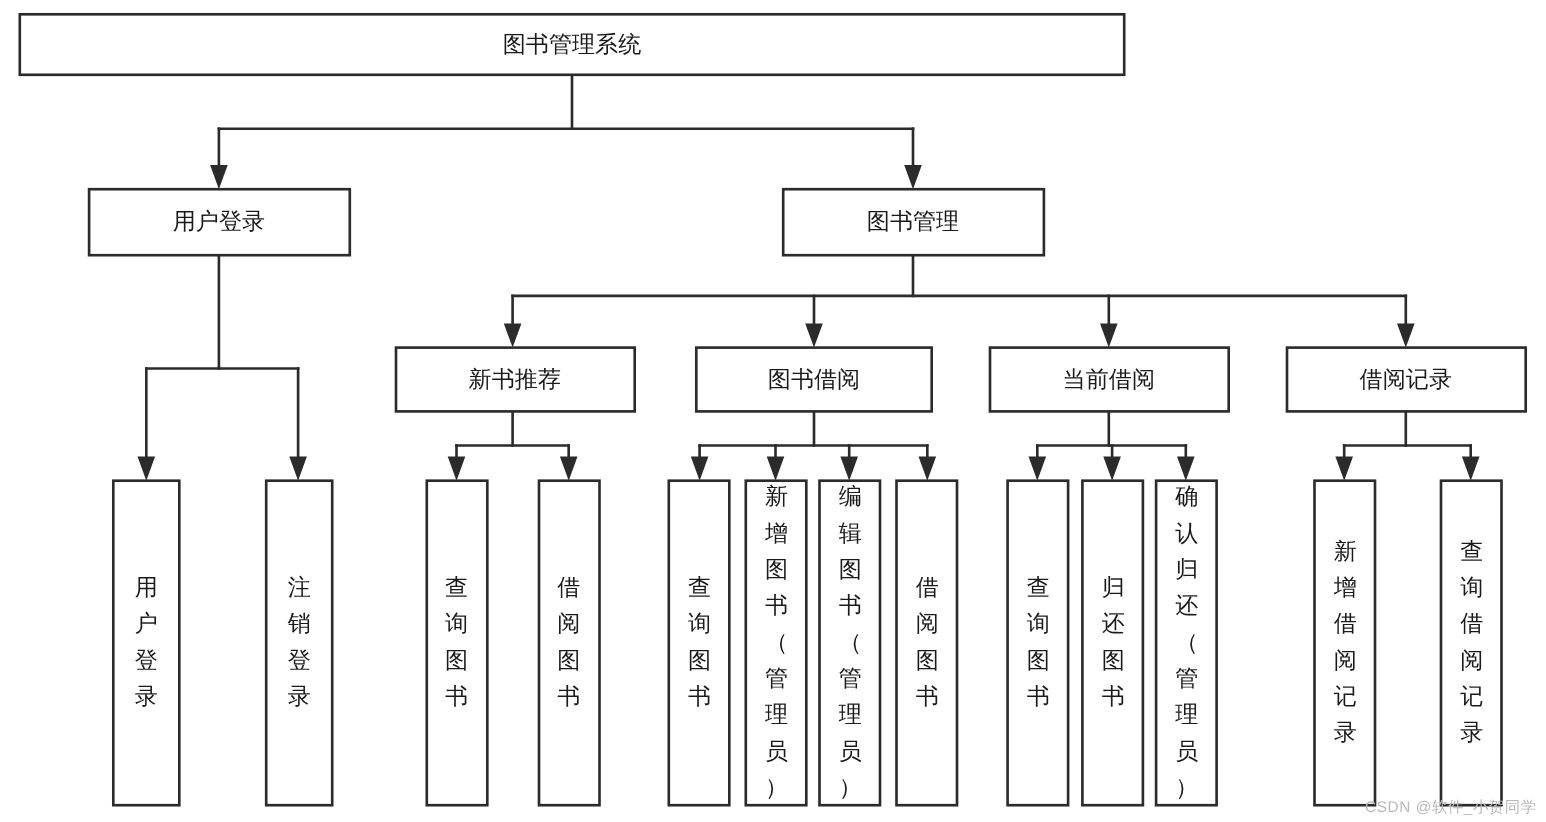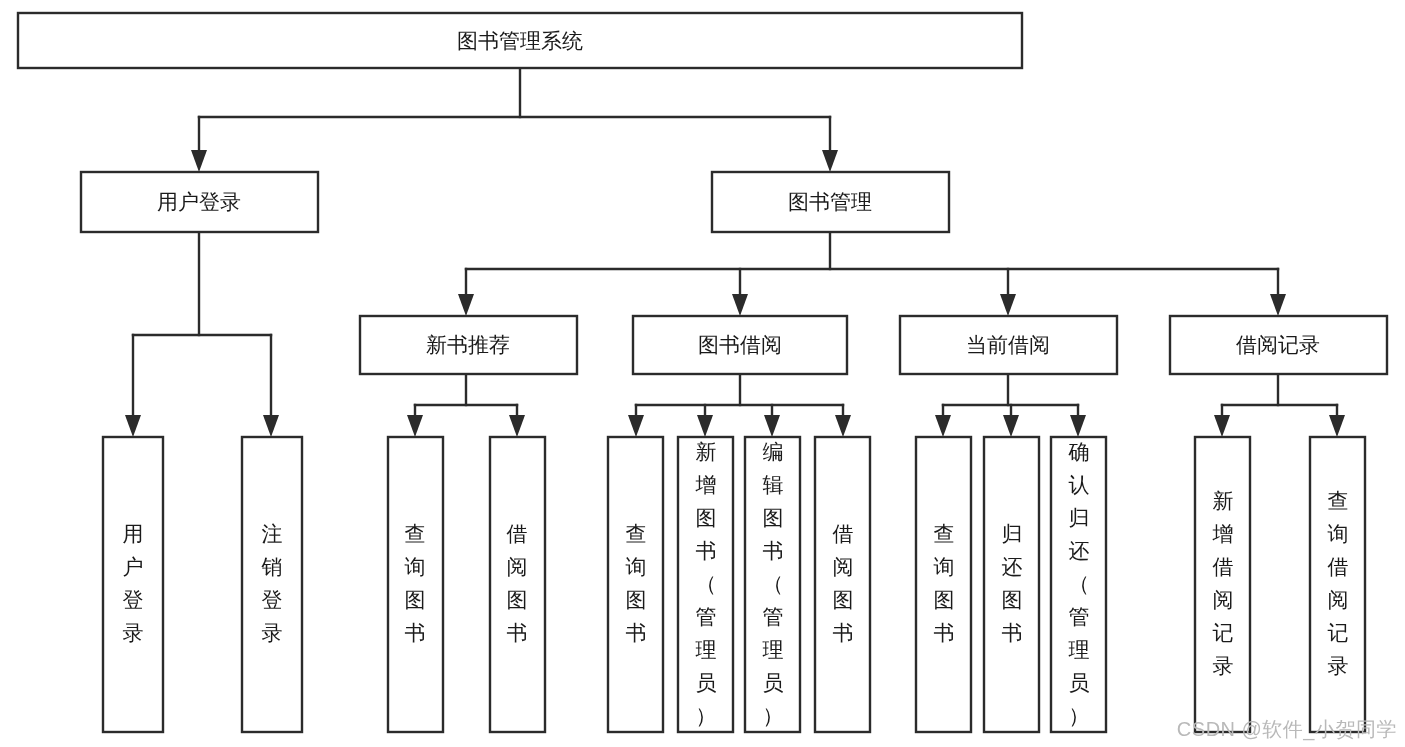--- a/index.html
+++ b/index.html
@@ -45,21 +45,21 @@
   }
   .arrowhead {
     fill: #2b2b2b;
     stroke: none;
   }
   .watermark {
     position: absolute;
     right: 8px;
     bottom: 4px;
     font-family: "Liberation Sans", "DejaVu Sans", sans-serif;
-    font-size: 20px;
+    font-size: 14px;
     color: #b9b9b9;
     letter-spacing: 0.5px;
     white-space: nowrap;
     pointer-events: none;
   }
 </style>
 </head>
 <body>
 
 <svg id="diagram" viewBox="0 0 1405 747" xmlns="http://www.w3.org/2000/svg">

